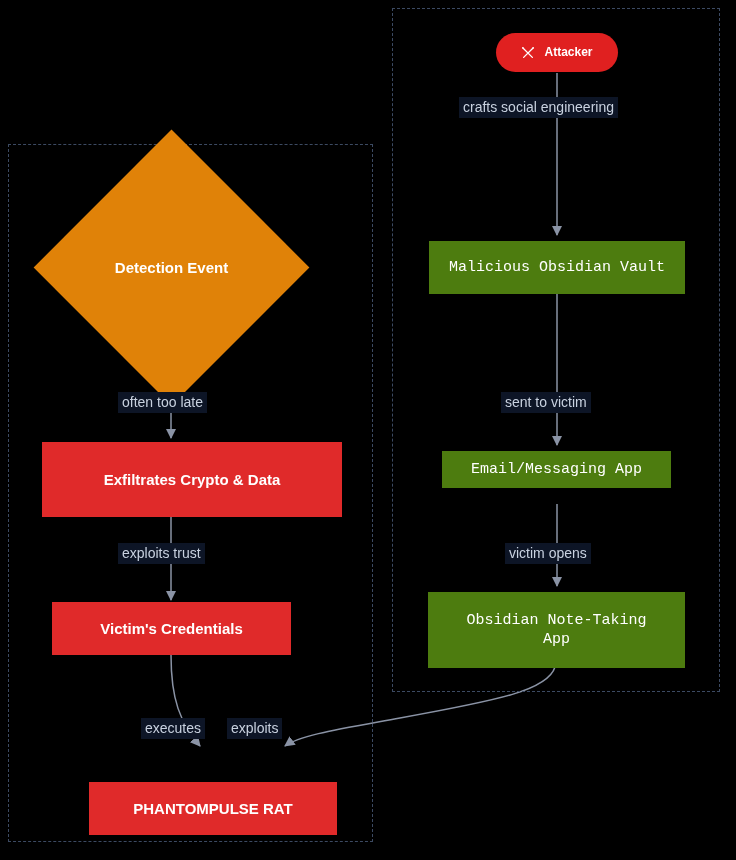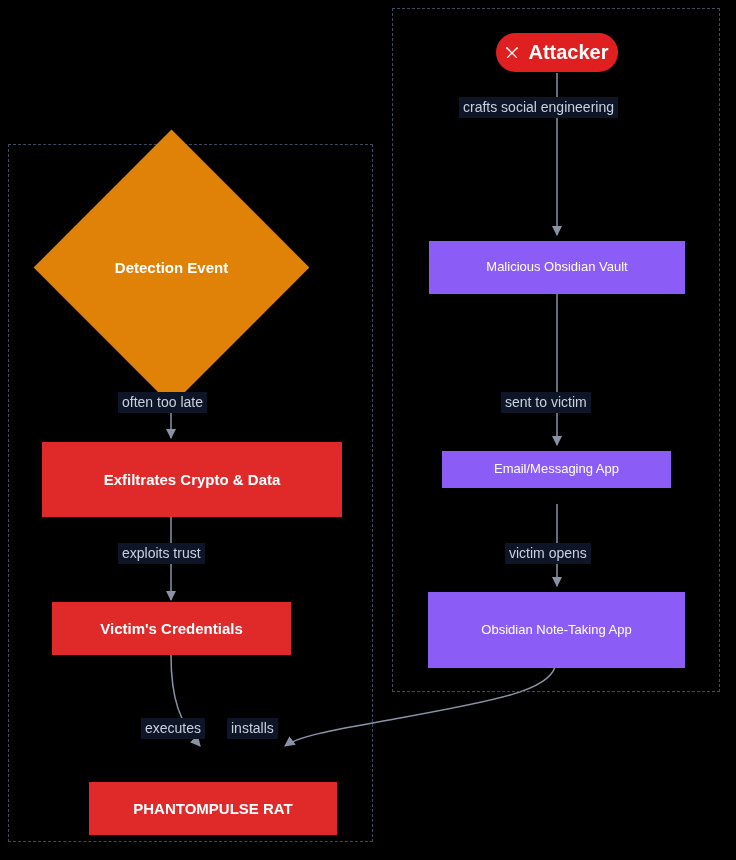--- a/index.html
+++ b/index.html
@@ -30,35 +30,36 @@
     position: absolute;
     display: flex;
     align-items: center;
     justify-content: center;
     text-align: center;
     color: #ffffff;
     line-height: 1.28;
     z-index: 5;
   }
   .node-rect-blue {
-    background: #8b5cf6;
-    font-size: 13px;
+    background: #4d7c0f;
+    font-size: 15px;
     font-weight: 400;
     padding: 4px 10px;
+    font-family: Liberation Mono, monospace;
   }
   .node-rect-red {
     background: #e02a2a;
     font-size: 15px;
     font-weight: bold;
     padding: 4px 10px;
   }
   .node-pill {
     background: #e02020;
     border-radius: 999px;
-    font-size: 20px;
+    font-size: 12px;
     font-weight: bold;
     padding: 0 18px;
     gap: 9px;
   }
   .pill-icon {
     display: inline-flex;
     align-items: center;
     justify-content: center;
     width: 14px;
     height: 14px;
@@ -175,19 +176,19 @@
   </div>
 
   <div class="edge-label" style="left:118px; top:543px;">exploits trust</div>
 
   <div class="node node-rect-red" style="left:52px; top:602px; width:239px; height:53px;">
     <span>Victim's Credentials</span>
   </div>
 
   <div class="edge-label" style="left:141px; top:718px;">executes</div>
 
-  <div class="edge-label" style="left:227px; top:718px;">installs</div>
+  <div class="edge-label" style="left:227px; top:718px;">exploits</div>
 
   <div class="node node-rect-red" style="left:89px; top:782px; width:248px; height:53px;">
     <span>PHANTOMPULSE RAT</span>
   </div>
 
 </div>
 
 </body></html>

